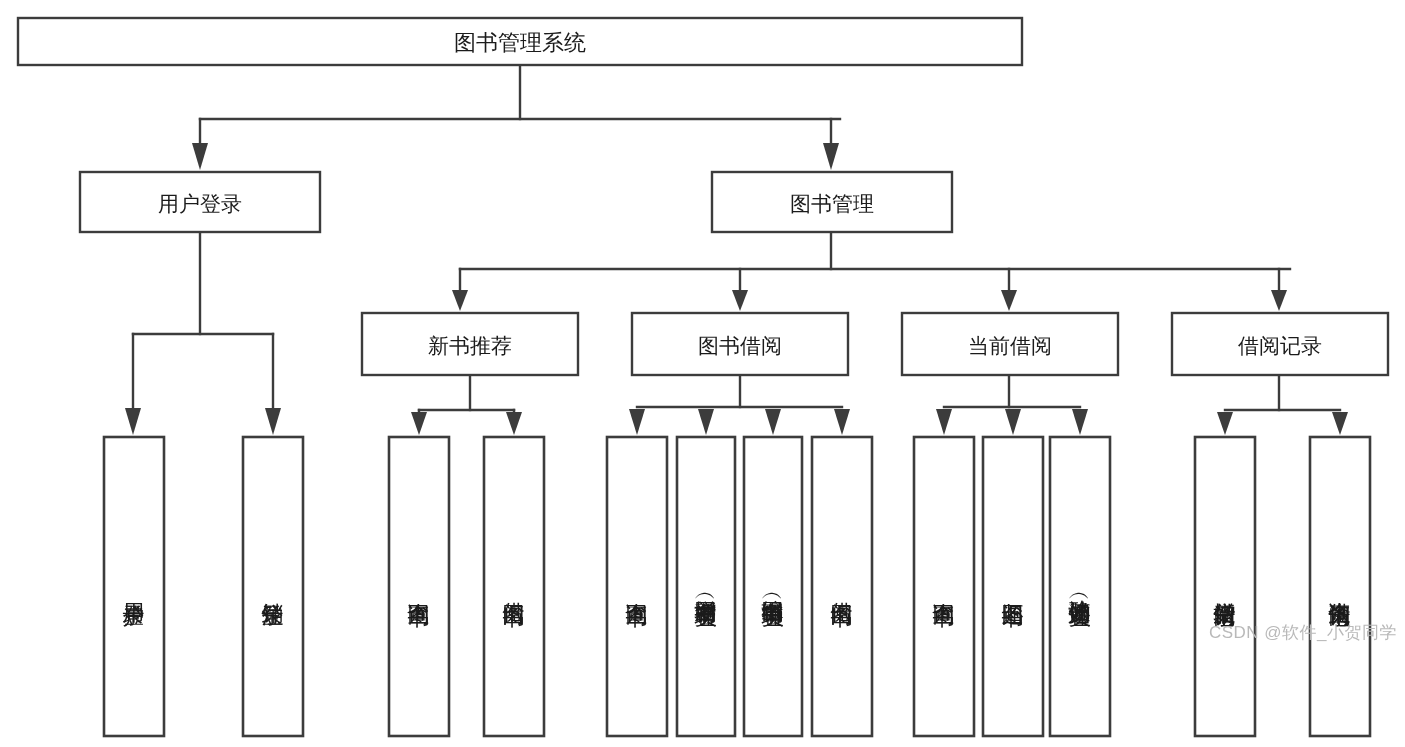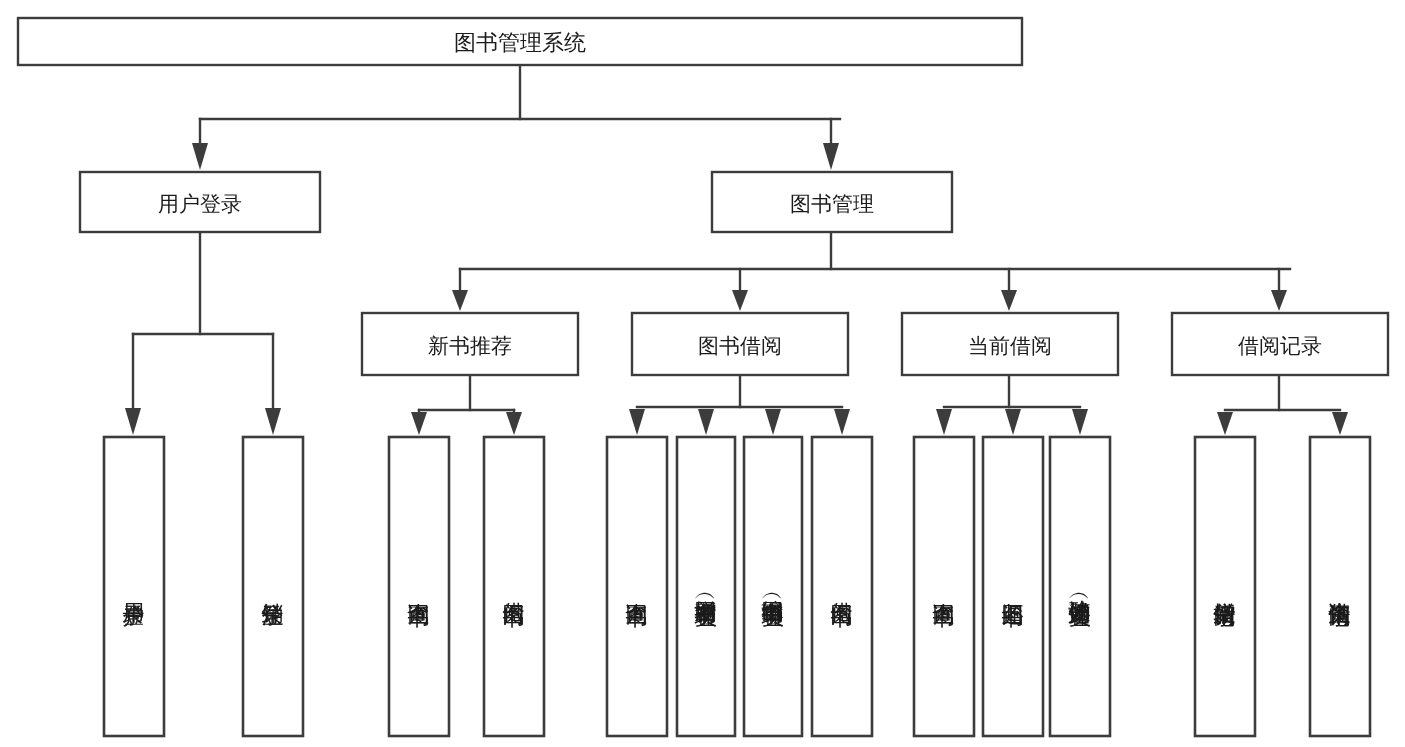--- a/index.html
+++ b/index.html
@@ -205,13 +205,14 @@
   <div class="leaf-label-wrap" style="left:607px;  top:437px; width:60px; height:299px;">查询图书</div>
   <div class="leaf-label-wrap" style="left:677px;  top:437px; width:58px; height:299px;">新增图书（管理员）</div>
   <div class="leaf-label-wrap" style="left:744px;  top:437px; width:58px; height:299px;">编辑图书（管理员）</div>
   <div class="leaf-label-wrap" style="left:812px;  top:437px; width:60px; height:299px;">借阅图书</div>
   <div class="leaf-label-wrap" style="left:914px;  top:437px; width:60px; height:299px;">查询图书</div>
   <div class="leaf-label-wrap" style="left:983px;  top:437px; width:60px; height:299px;">归还图书</div>
   <div class="leaf-label-wrap" style="left:1050px; top:437px; width:60px; height:299px;">确认归还（管理员）</div>
   <div class="leaf-label-wrap" style="left:1195px; top:437px; width:60px; height:299px;">新增借阅记录</div>
   <div class="leaf-label-wrap" style="left:1310px; top:437px; width:60px; height:299px;">查询借阅记录</div>
 
+  <div class="watermark">CSDN @软件_小贺同学</div>
 </div>
 
 </body></html>

